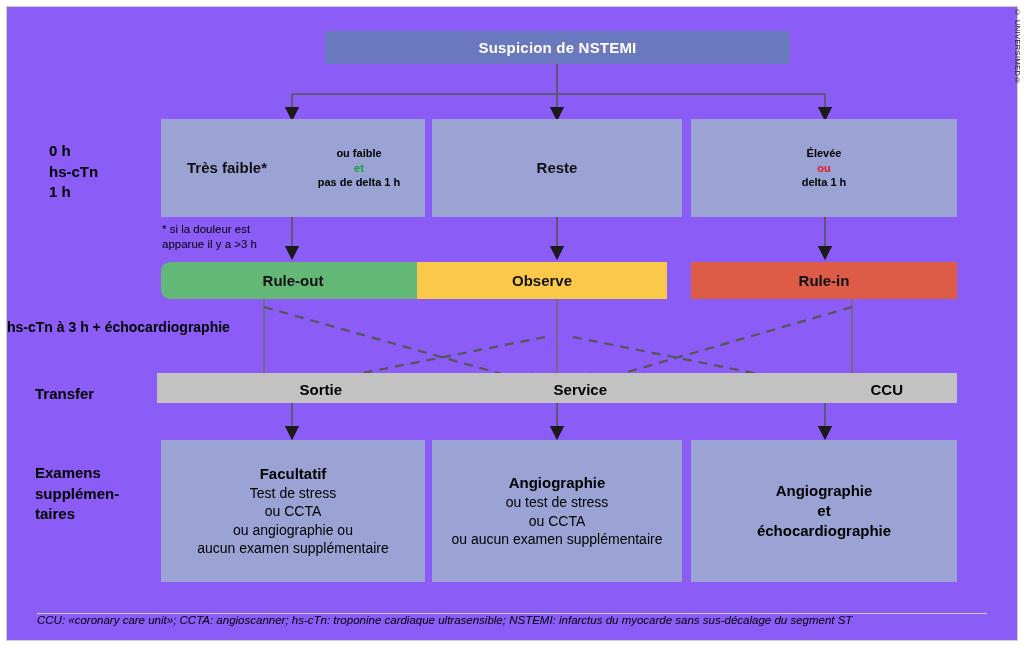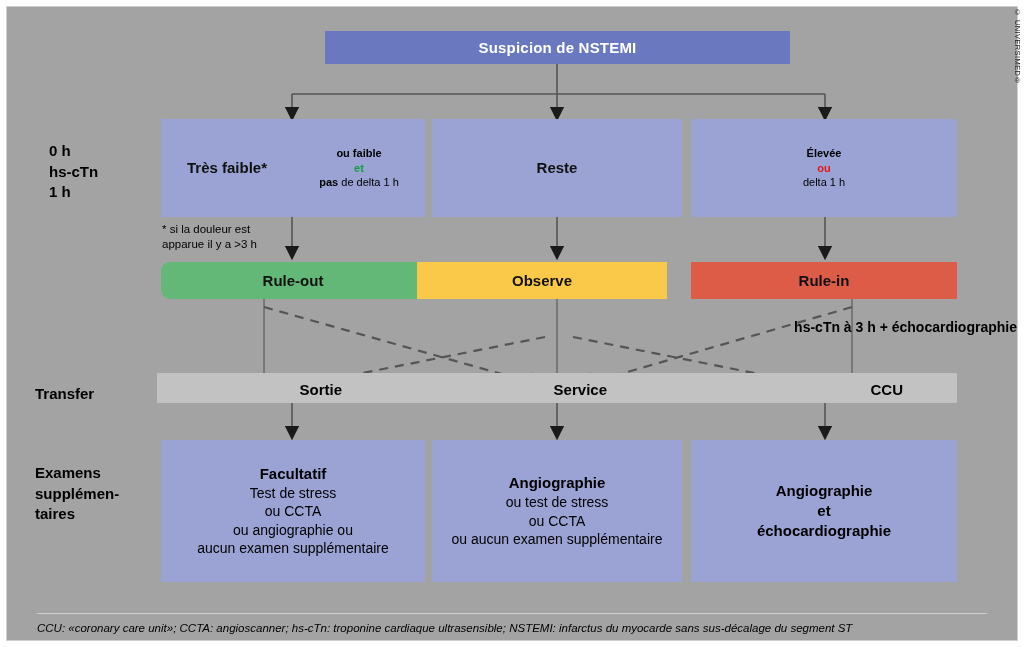--- a/index.html
+++ b/index.html
@@ -8,21 +8,21 @@
     background:#ffffff;
     font-family:"Liberation Sans", sans-serif;
     color:#000;
     overflow:hidden;
     position:relative;
   }
   #frame {
     position:absolute; left:6px; top:6px;
     width:1012px; height:635px;
     border:1px solid #cfcfcf;
-    background:#a3a3a3;
+    background:#8b5cf6;
   }
   .svg-layer {
     position:absolute; left:0; top:0;
     width:1012px; height:635px;
     pointer-events:none;
   }
   .box {
     position:absolute;
     display:flex; align-items:center; justify-content:center;
     text-align:center;
@@ -42,40 +42,40 @@
   .rowlabel {
     position:absolute; font-weight:bold; font-size:15px;
     line-height:1.38; color:#000;
   }
   .note {
     position:absolute; font-size:11.5px; line-height:1.33;
     color:#000; text-align:left;
   }
   .midlabel {
     position:absolute; font-weight:bold; font-size:14px;
-    color:#000; text-align:right; width:100%;
+    color:#000; text-align:left; width:100%;
   }
   .tnode {
     position:absolute; font-weight:bold; font-size:15px;
     color:#000; text-align:right;
   }
   .footer {
     position:absolute; left:30px; top:606px; width:950px;
     font-style:italic; font-size:11.5px; color:#000;
-    border-top:1px solid #cfcfcf; padding-top:8px;
+    border-top:1px solid #cfcfcf; padding-top:0;
   }
   .copyright {
     position:absolute; right:2px; top:8px;
     font-size:7.5px; letter-spacing:.4px; color:#222;
     writing-mode:vertical-rl; text-orientation:mixed;
   }
   .b { font-weight:bold; }
   .g { color:#14a03c; font-weight:bold; }
   .r { color:#e2181b; font-weight:bold; }
-  .n { font-weight:normal; }
+  .n { font-weight:bold; }
   .split { display:flex; width:100%; align-items:center; }
   .split > div { flex:1; }
   .lead { font-size:11px; }
   .bodytext { font-size:14px; }
 </style>
 </head>
 <body>
 
 <div id="frame">
 

